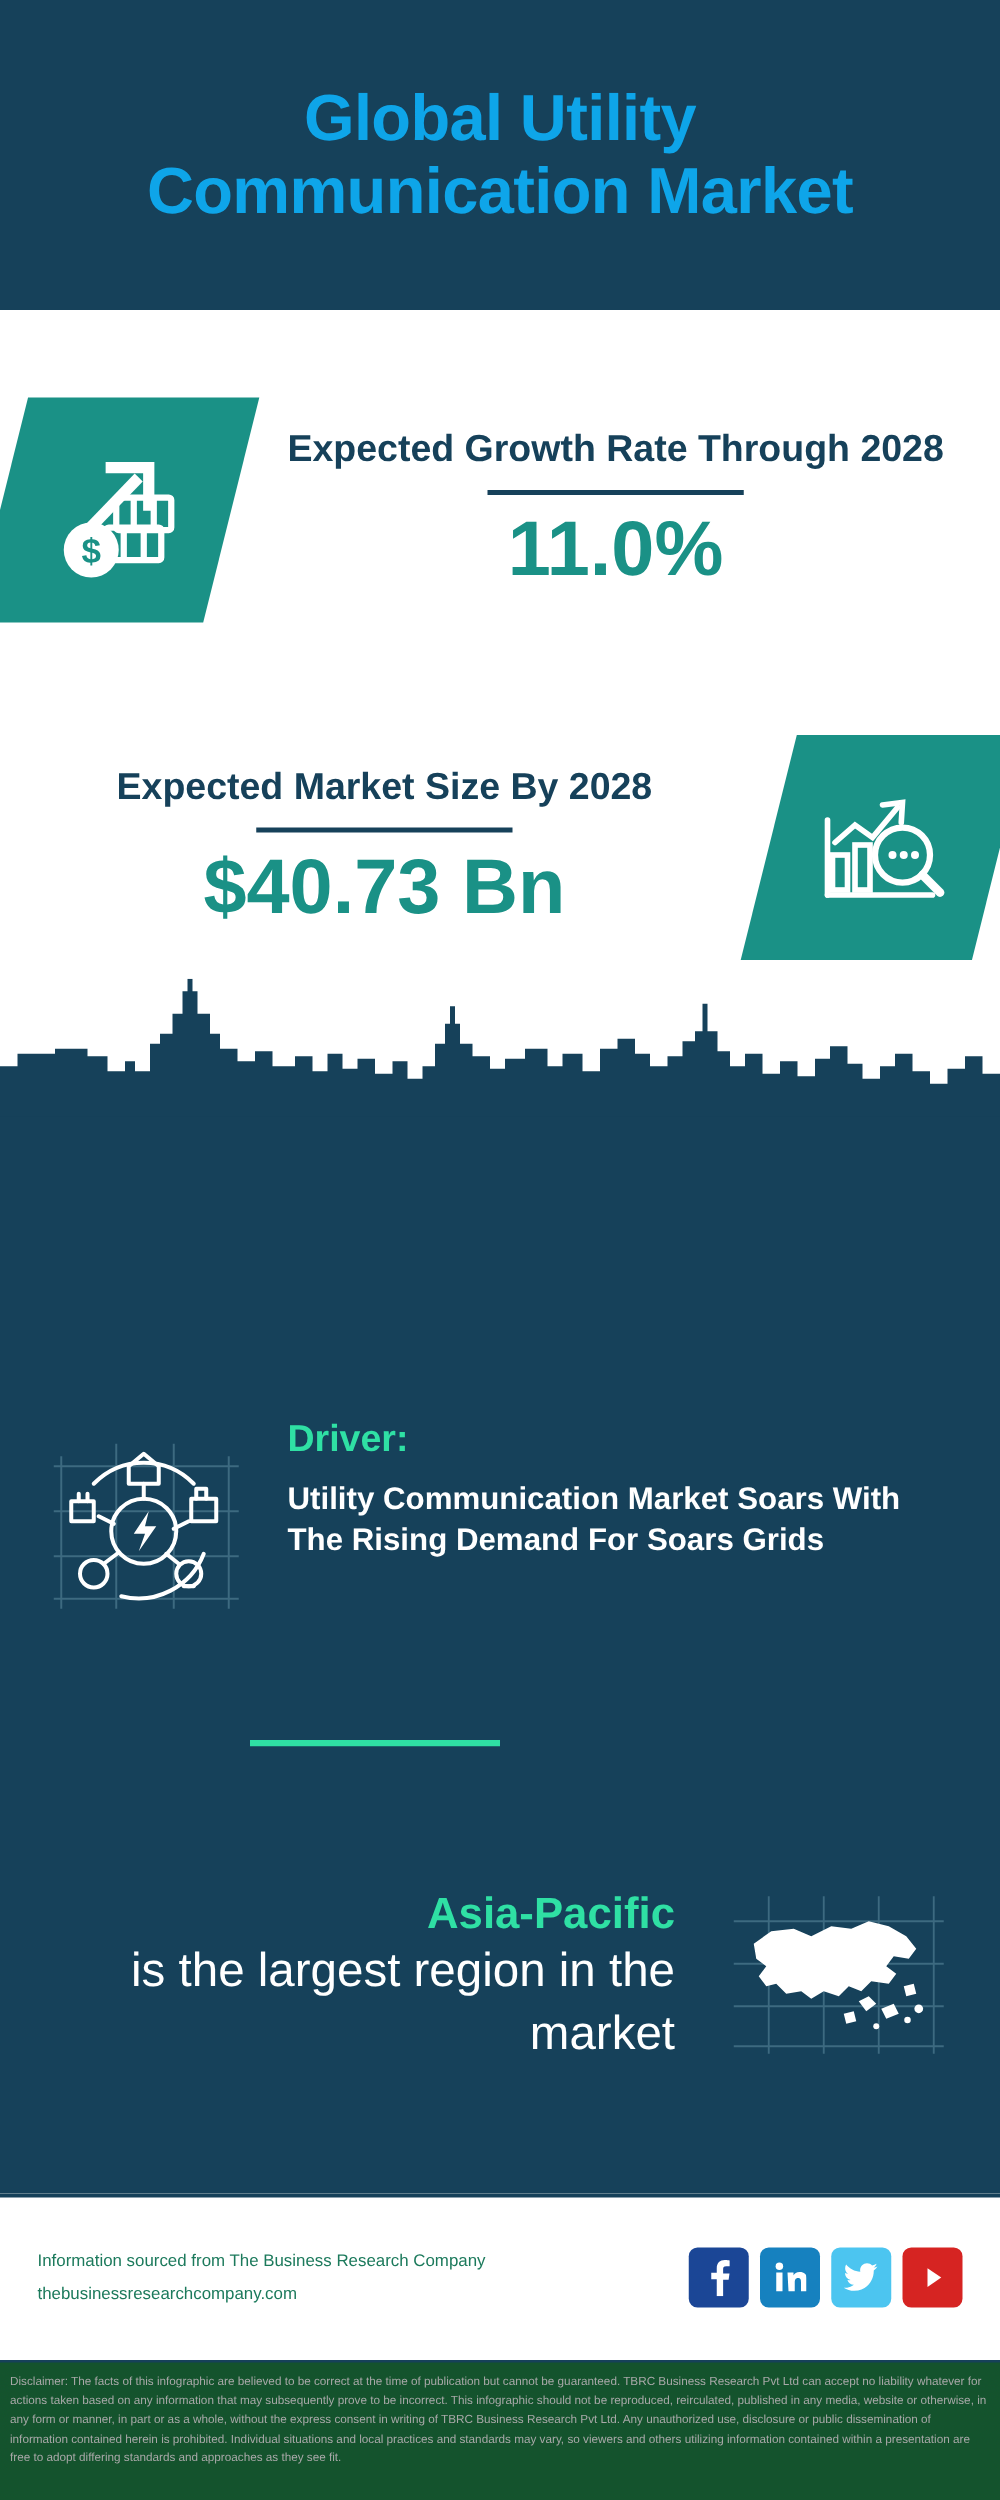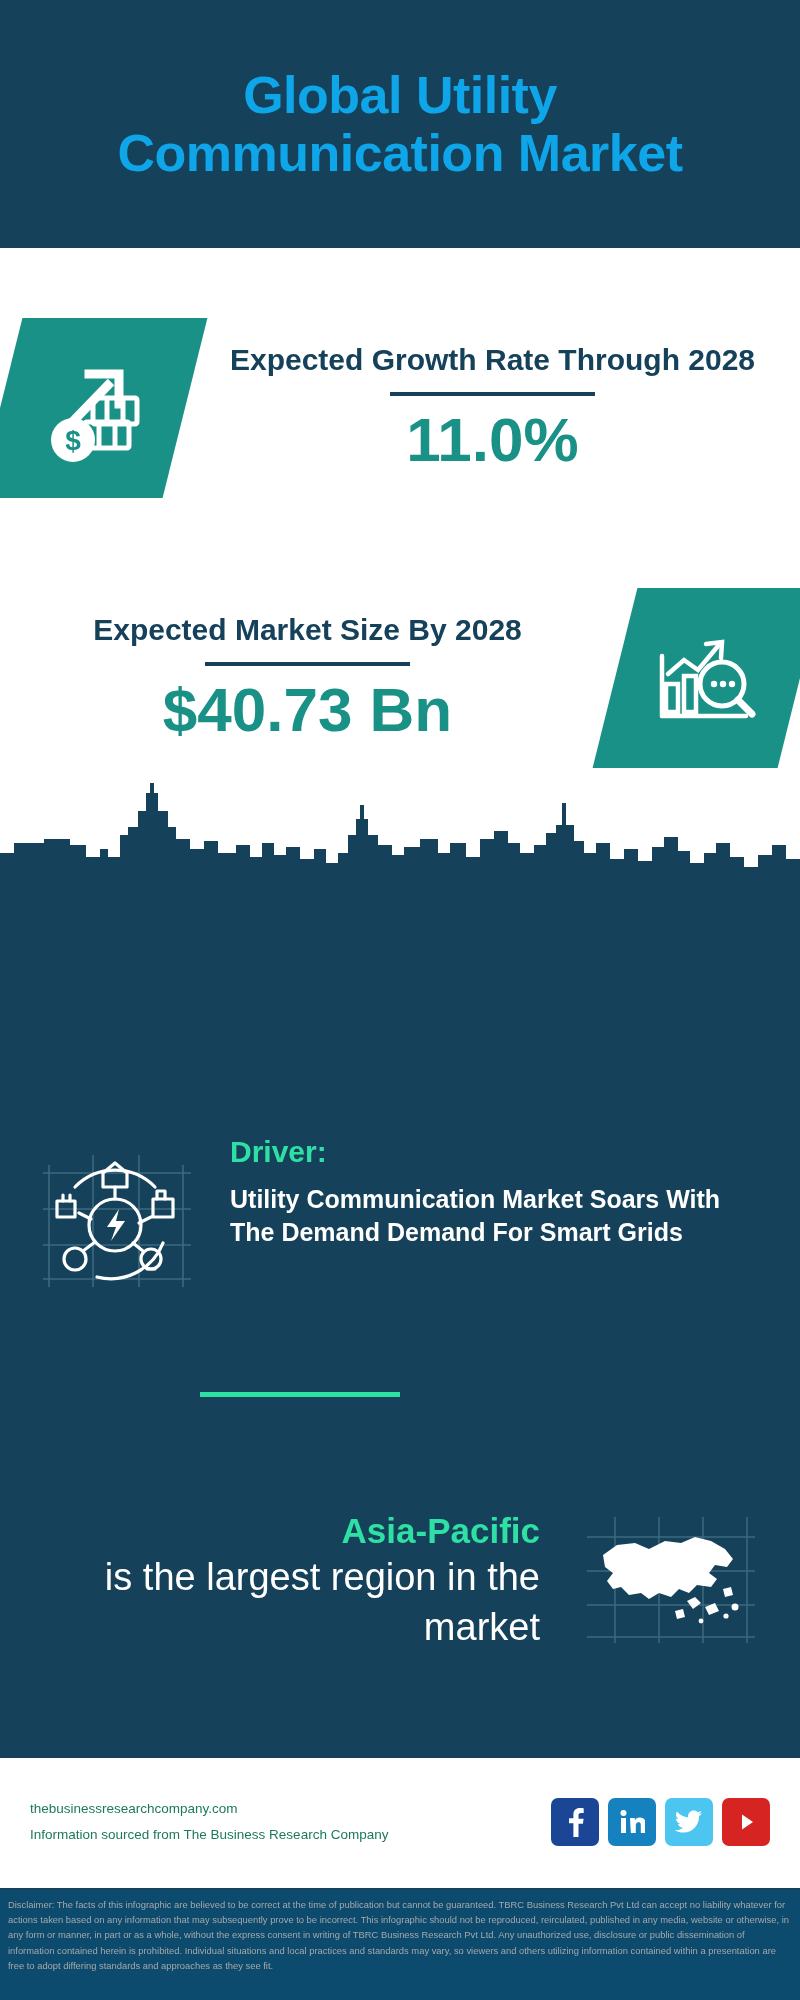--- a/index.html
+++ b/index.html
@@ -113,21 +113,21 @@
     display:flex; align-items:center; justify-content:center;
   }
   .sb-fb { background:#1b4696; }
   .sb-li { background:#1681bf; }
   .sb-tw { background:#4cc5f0; }
   .sb-yt { background:#d62422; }
 
   
   .disclaimer {
     position:absolute; left:0; top:1888px; width:800px; height:112px;
-    background:#0c4a6e; border-top:2px solid #16415a;
+    background:#14532d; border-top:2px solid #16415a;
     padding:7px 8px 0 8px;
   }
   .disclaimer p {
     color:#a8a8a8; font-size:9.4px; line-height:1.62;
     text-align:left; word-spacing:0px;
   }
 </style>
 </head>
 <body>
 
@@ -248,21 +248,21 @@
           <line x1="112" y1="122" x2="120" y2="122"></line>
           <line x1="108" y1="104" x2="98" y2="96"></line>
 
           <path d="M40 40 A 56 56 0 0 1 120 40"></path>
           <path d="M128 96 A 56 56 0 0 1 62 130"></path>
         </g>
       </svg>
     </div>
     <div class="driver-text">
       <div class="driver-heading">Driver:</div>
-      <div class="driver-body">Utility Communication Market Soars With The Demand Demand For Smart Grids</div>
+      <div class="driver-body">Utility Communication Market Soars With The Rising Demand For Soars Grids</div>
     </div>
   </div>
 
   <div class="divider"></div>
 
   <div class="region-block">
     <div class="region-text">
       <div class="region-name">Asia-Pacific</div>
       <div class="region-sub">is the largest region in the market</div>
     </div>
@@ -289,22 +289,22 @@
           <circle cx="152" cy="92" r="3.5"></circle>
           <circle cx="143" cy="101" r="2.6"></circle>
           <circle cx="118" cy="106" r="2.4"></circle>
         </g>
       </svg>
     </div>
   </div>
 
   <div class="footer">
     <div class="footer-text">
+      <div class="footer-line">Information sourced from The Business Research Company</div>
       <div class="footer-line">thebusinessresearchcompany.com</div>
-      <div class="footer-line">Information sourced from The Business Research Company</div>
     </div>
     <div class="social">
       <div class="social-btn sb-fb">
         <svg width="26" height="30" viewBox="0 0 26 30">
             <path fill="#ffffff" d="M16.5 30V16.8h4.4l.7-5.1h-5.1V8.4c0-1.5.4-2.5 2.5-2.5h2.7V1.3C21.2 1.2 19.6 1 17.8 1c-3.8 0-6.4 2.3-6.4 6.6v3.6H7v5.1h4.4V30z"></path>
           </svg>
       </div>
       <div class="social-btn sb-li">
         <svg width="26" height="26" viewBox="0 0 26 26">
             <g fill="#ffffff">

